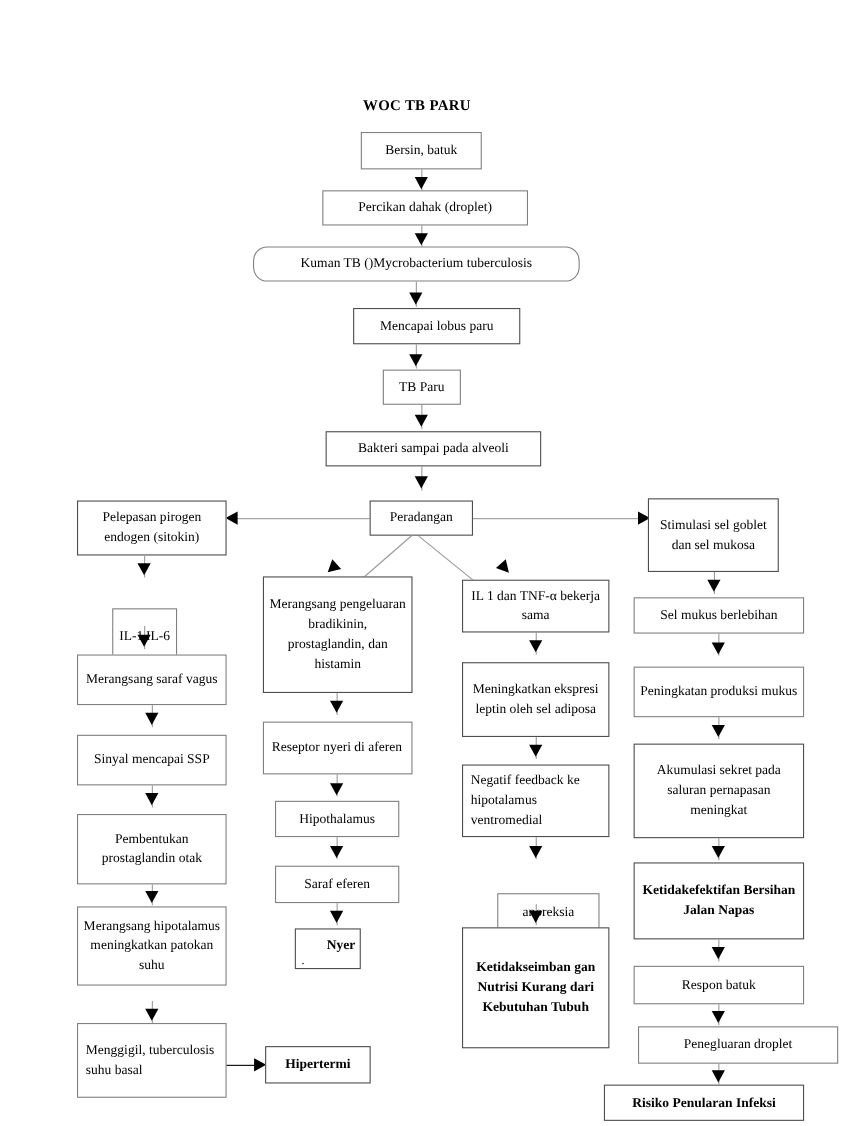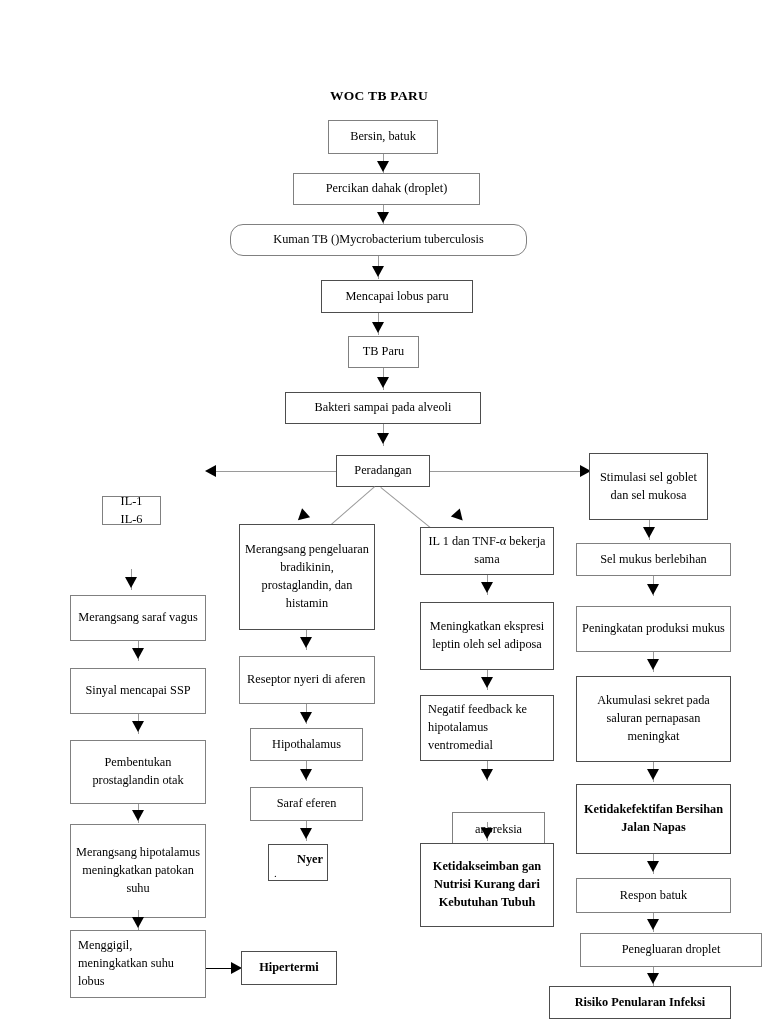--- a/index.html
+++ b/index.html
@@ -128,21 +128,21 @@
   </div>
   <div class="vline" style="left:378px; top:313px; height:22px;"></div>
   <div class="arrow-down" style="left:372px; top:322px;"></div>
 
   <div class="node" style="left:348px; top:336px; width:71px; height:32px;">
     <span class="txt">TB Paru</span>
   </div>
   <div class="vline" style="left:383px; top:368px; height:22px;"></div>
   <div class="arrow-down" style="left:377px; top:377px;"></div>
 
-  <div class="node dark" style="left:285px; top:392px; width:196px; height:32px;">
+  <div class="node dark" style="left:296px; top:392px; width:196px; height:32px;">
     <span class="txt">Bakteri sampai pada alveoli</span>
   </div>
   <div class="vline" style="left:383px; top:424px; height:22px;"></div>
   <div class="arrow-down" style="left:377px; top:433px;"></div>
 
   <div class="node dark" style="left:336px; top:455px; width:94px; height:32px;">
     <span class="txt">Peradangan</span>
   </div>
 
   <div class="hline" style="left:214px; top:471px; width:122px;"></div>
@@ -150,24 +150,27 @@
 
   <div class="hline" style="left:430px; top:471px; width:152px;"></div>
   <div class="arrow-right" style="left:580px; top:465px;"></div>
 
   <div class="diag" style="left:375px; top:487px; width:97px; transform:rotate(139deg);"></div>
   <div class="diag-head" style="left:296px; top:511px; transform:rotate(48deg);"></div>
 
   <div class="diag" style="left:381px; top:487px; width:100px; transform:rotate(39deg);"></div>
   <div class="diag-head" style="left:453px; top:511px; transform:rotate(-42deg);"></div>
 
+  <div class="node dark" style="left:70px; top:455px; width:136px; height:50px;">
+    <span class="txt">Pelepasan pirogen endogen (sitokin)</span>
+  </div>
   <div class="vline" style="left:131px; top:505px; height:20px;"></div>
   <div class="arrow-down" style="left:125px; top:512px;"></div>
 
-  <div class="node" style="left:102px; top:496px; width:59px; height:29px; flex-direction:column; justify-content:center;">
+  <div class="node" style="left:102px; top:553px; width:59px; height:52px; flex-direction:row; justify-content:center;">
     <span class="txt">IL-1</span>
     <span class="txt">IL-6</span>
   </div>
   <div class="vline" style="left:131px; top:569px; height:21px;"></div>
   <div class="arrow-down" style="left:125px; top:577px;"></div>
 
   <div class="node" style="left:70px; top:595px; width:136px; height:46px;">
     <span class="txt">Merangsang saraf vagus</span>
   </div>
   <div class="vline" style="left:138px; top:641px; height:20px;"></div>
@@ -178,28 +181,28 @@
   </div>
   <div class="vline" style="left:138px; top:714px; height:20px;"></div>
   <div class="arrow-down" style="left:132px; top:721px;"></div>
 
   <div class="node" style="left:70px; top:740px; width:136px; height:64px;">
     <span class="txt">Pembentukan prostaglandin otak</span>
   </div>
   <div class="vline" style="left:138px; top:804px; height:19px;"></div>
   <div class="arrow-down" style="left:132px; top:810px;"></div>
 
-  <div class="node" style="left:70px; top:824px; width:136px; height:94px;justify-content:center;">
+  <div class="node" style="left:70px; top:824px; width:136px; height:72px;justify-content:center;">
     <span class="txt">Merangsang hipotalamus meningkatkan patokan suhu</span>
   </div>
   <div class="vline" style="left:138px; top:910px; height:20px;"></div>
   <div class="arrow-down" style="left:132px; top:917px;"></div>
 
   <div class="node left" style="left:70px; top:930px; width:136px; height:68px;">
-    <span class="txt">Menggigil, meningkatkan suhu lobus</span>
+    <span class="txt">Menggigil, tuberculosis suhu basal</span>
   </div>
 
   <div class="hline solid" style="left:206px; top:968px; width:29px;"></div>
   <div class="arrow-right" style="left:231px; top:962px;"></div>
 
   <div class="node bold dark" style="left:241px; top:951px; width:96px; height:34px;">
     <span class="txt">Hipertermi</span>
   </div>
 
   <div class="node dark" style="left:239px; top:524px; width:136px; height:106px;">
@@ -248,21 +251,21 @@
   </div>
   <div class="vline" style="left:487px; top:761px; height:20px;"></div>
   <div class="arrow-down" style="left:481px; top:769px;"></div>
 
   <div class="node" style="left:441px; top:812px; width:93px; height:35px;margin-left:11px;">
     <span class="txt">anoreksia</span>
   </div>
   <div class="vline" style="left:487px; top:822px; height:19px;"></div>
   <div class="arrow-down" style="left:481px; top:828px;"></div>
 
-  <div class="node bold dark" style="left:420px; top:843px; width:134px; height:84px;">
+  <div class="node bold dark" style="left:420px; top:843px; width:134px; height:110px;">
     <span class="txt">Ketidakseimban gan Nutrisi Kurang dari Kebutuhan Tubuh</span>
   </div>
 
   <div class="node dark" style="left:589px; top:453px; width:119px; height:67px;">
     <span class="txt">Stimulasi sel goblet dan sel mukosa</span>
   </div>
   <div class="vline" style="left:649px; top:520px; height:20px;"></div>
   <div class="arrow-down" style="left:643px; top:527px;"></div>
 
   <div class="node" style="left:576px; top:543px; width:155px; height:33px;">

